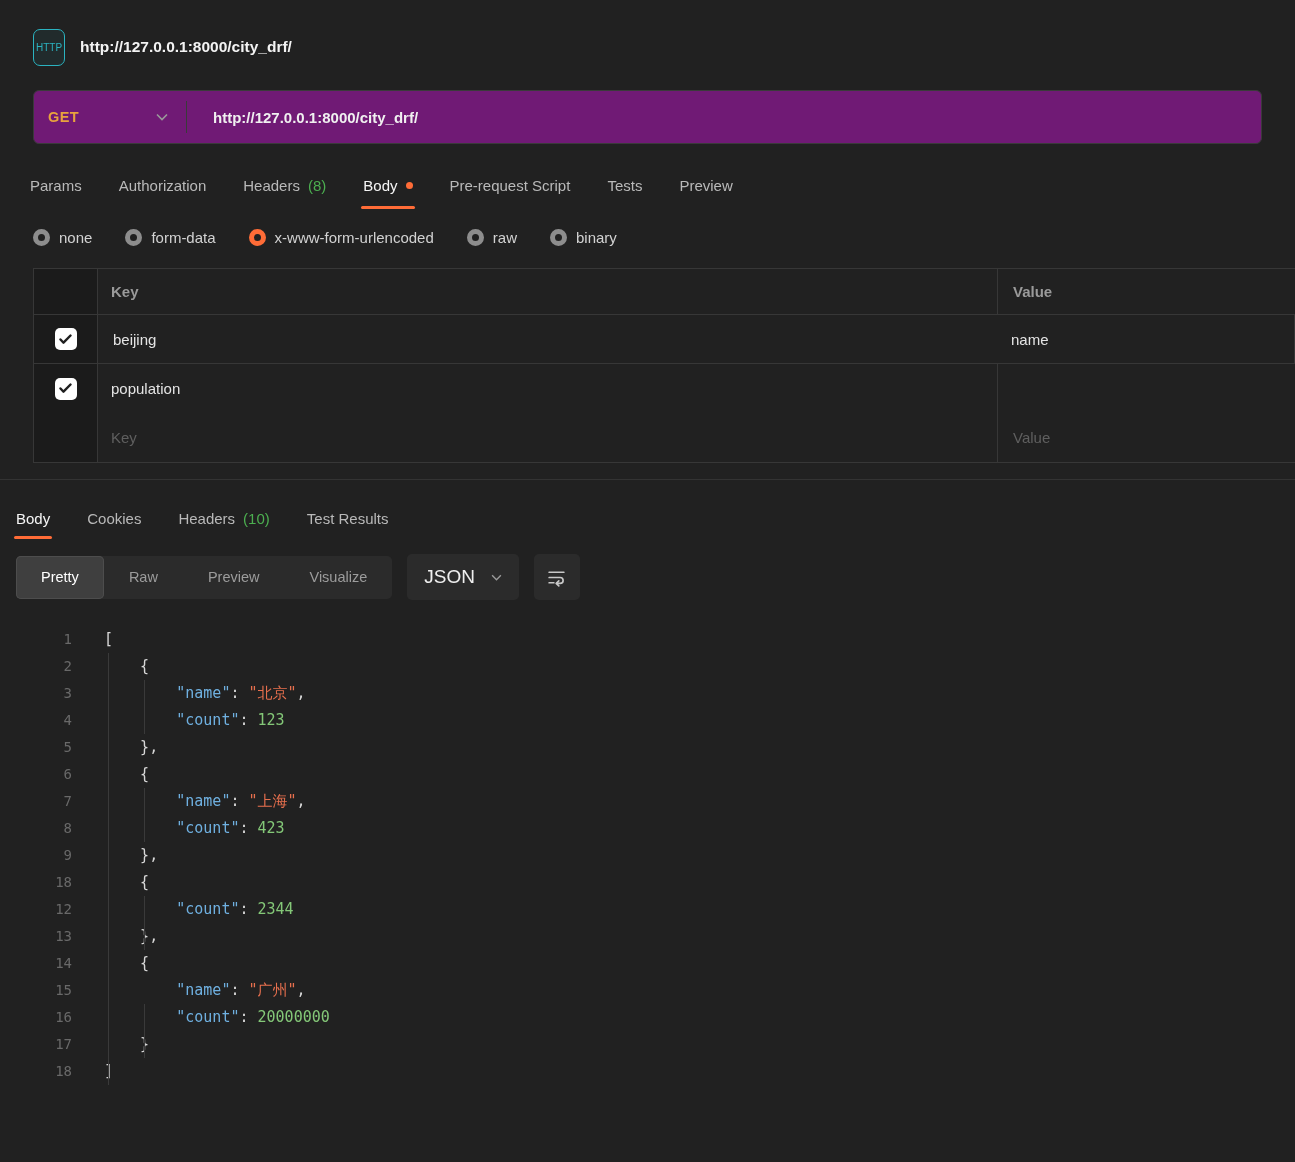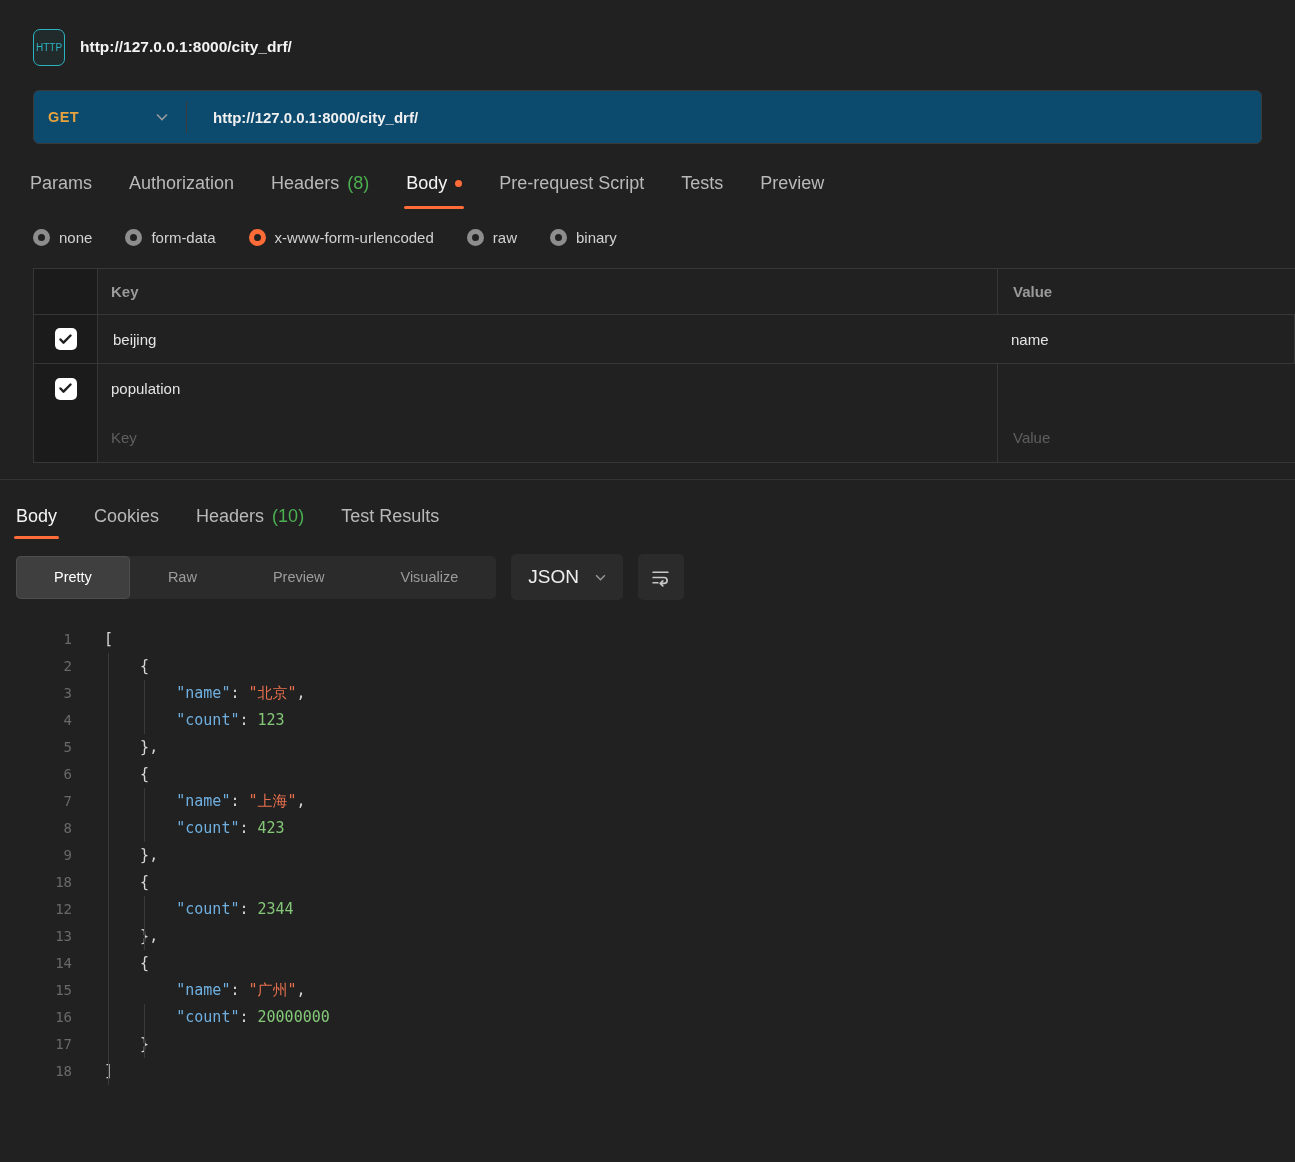--- a/index.html
+++ b/index.html
@@ -16,33 +16,33 @@
   .tab-header { display: flex; align-items: center; gap: 15px; padding: 18px 33px 0; height: 76px; }
   .http-badge {
     width: 32px; height: 37px; border: 1.5px solid var(--badge-teal); border-radius: 7px;
     display: flex; align-items: center; justify-content: center; background: rgba(43,179,192,.07);
     flex: 0 0 32px;
   }
   .http-badge span { color: var(--badge-teal); font-size: 10px; font-weight: normal; }
   .tab-title { font-size: 15.5px; font-weight: bold; color: #f3f3f3; }
 
   
-  .url-row { margin: 14px 33px 0; height: 54px; background: #0c4a6e; border: 1px solid #3a3a3a;
+  .url-row { margin: 14px 33px 0; height: 54px; background: #701a75; border: 1px solid #3a3a3a;
     border-radius: 6px; display: flex; align-items: stretch; }
   .method-select { width: 152px; display: flex; align-items: center; justify-content: space-between;
     padding: 0 18px 0 14px; cursor: pointer; }
   .method-label { color: var(--method-get); font-weight: bold; font-size: 14.5px; letter-spacing: .4px; }
   .url-divider { width: 1px; background: #3a3a3a; margin: 10px 0; }
   .url-input { flex: 1; min-width: 0; background: transparent; border: none; outline: none;
     color: #f0f0f0; font-size: 15px; font-weight: bold; padding: 0 26px; font-family: inherit; }
 
   
   .req-tabs { display: flex; gap: 37px; margin: 25px 30px 0; height: 40px; align-items: flex-end; }
   .res-tabs { display: flex; gap: 37px; margin: 26px 16px 0; height: 33px; align-items: flex-end; }
-  .tab { display: flex; align-items: center; gap: 8px; font-size: 18px; color: #b9b9b9;
+  .tab { display: flex; align-items: center; gap: 8px; font-size: 15px; color: #b9b9b9;
     cursor: pointer; position: relative; padding-bottom: 15px; }
   .res-tabs .tab { padding-bottom: 12px; }
   .tab.active { color: #f5f5f5; }
   .tab.active::after { content: ""; position: absolute; left: -2px; right: -2px; bottom: 0;
     height: 3px; background: var(--accent); border-radius: 2px; }
   .tab-count { color: var(--count-green); }
   .tab-dot { width: 7px; height: 7px; border-radius: 50%; background: var(--accent); }
 
   
   .body-modes { display: flex; align-items: center; gap: 33px; margin: 13px 33px 0; height: 30px; }
@@ -62,21 +62,21 @@
   .cell.head { color: #9a9a9a; font-weight: bold; }
   .cell.ph { color: #5f5f5f; }
   .checkbox { width: 22px; height: 22px; border-radius: 5px; background: #ffffff;
     display: flex; align-items: center; justify-content: center; cursor: pointer; }
 
   .section-divider { height: 1px; background: #333333; margin-top: 16px; }
 
   
   .res-toolbar { display: flex; align-items: center; margin: 15px 16px 0; height: 46px; }
   .view-seg { display: flex; background: #2b2b2b; border-radius: 5px; height: 43px; align-items: stretch; }
-  .seg-btn { height: 43px; padding: 0 38px; background: transparent; border: none; color: #9c9c9c;
+  .seg-btn { height: 43px; padding: 0 25px; background: transparent; border: none; color: #9c9c9c;
     font-size: 14.5px; font-family: inherit; cursor: pointer; border-radius: 5px; }
   .seg-btn.active { background: #3f3f3f; color: #ffffff; box-shadow: inset 0 0 0 1px #4d4d4d; }
   .lang-select { height: 46px; background: #2b2b2b; border-radius: 5px; display: flex; align-items: center;
     gap: 16px; padding: 0 17px; font-size: 19px; color: #efefef; cursor: pointer; margin-left: 15px; }
   .icon-btn { width: 46px; height: 46px; background: #2b2b2b; border: none; border-radius: 5px;
     display: flex; align-items: center; justify-content: center; cursor: pointer; margin-left: 15px; }
 
   
   .code-area { position: relative; margin-top: 16px; padding-top: 10px;
     font-family: "DejaVu Sans Mono", "Liberation Mono", monospace; font-size: 15px; }

